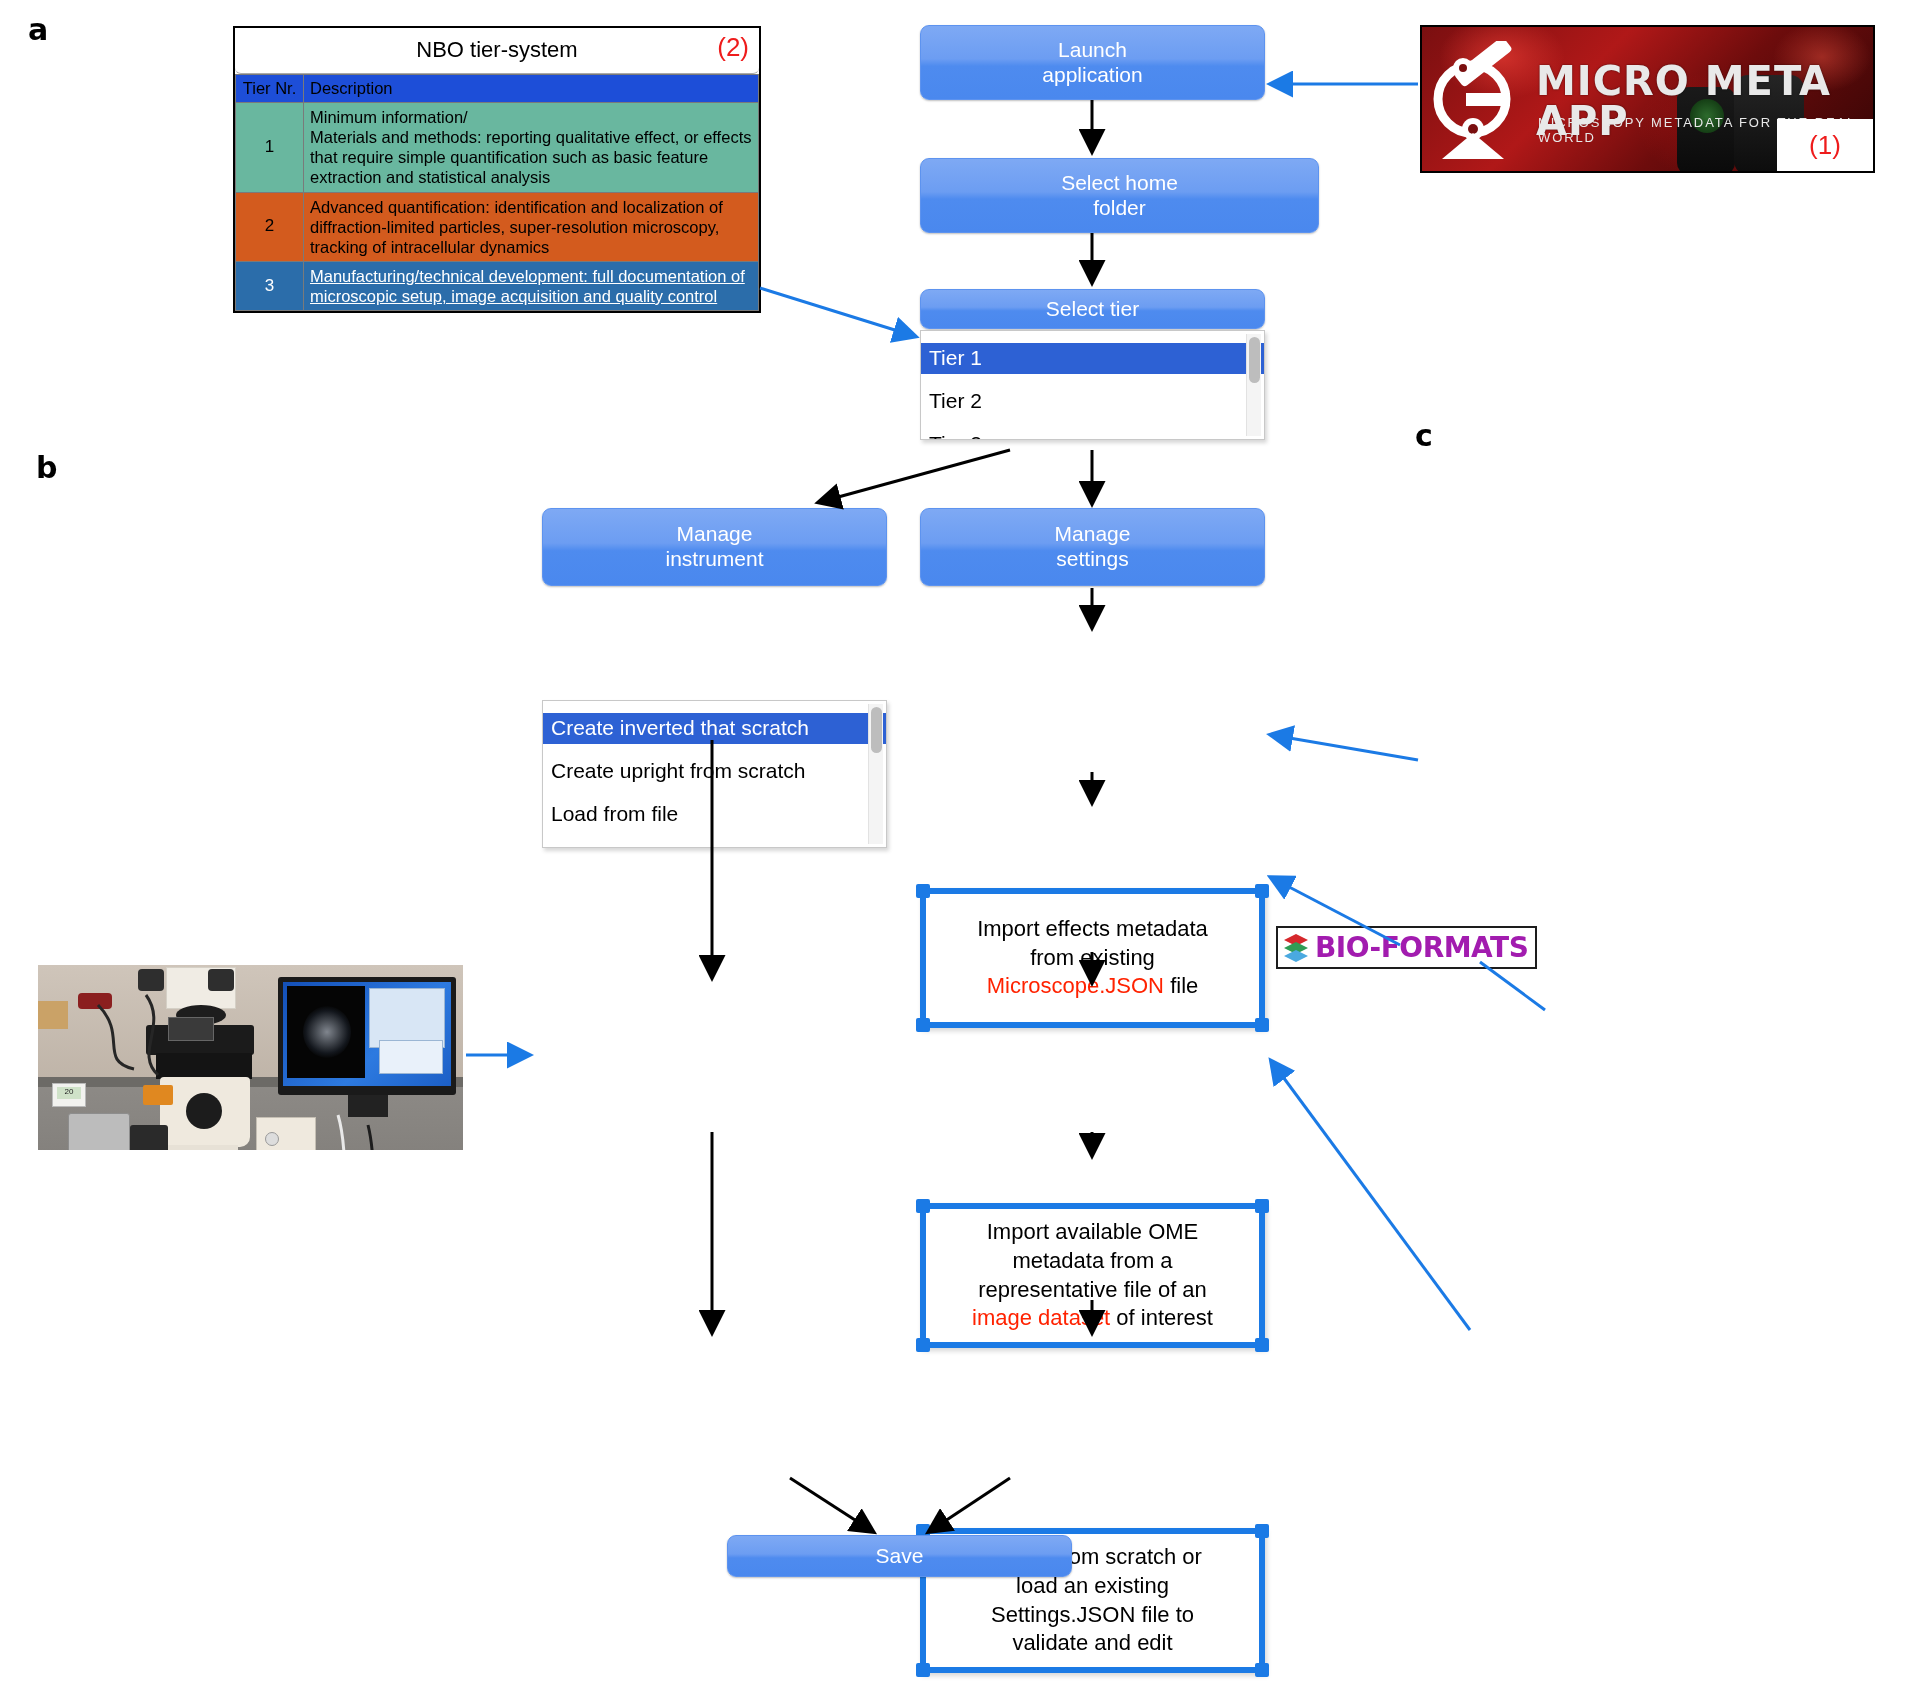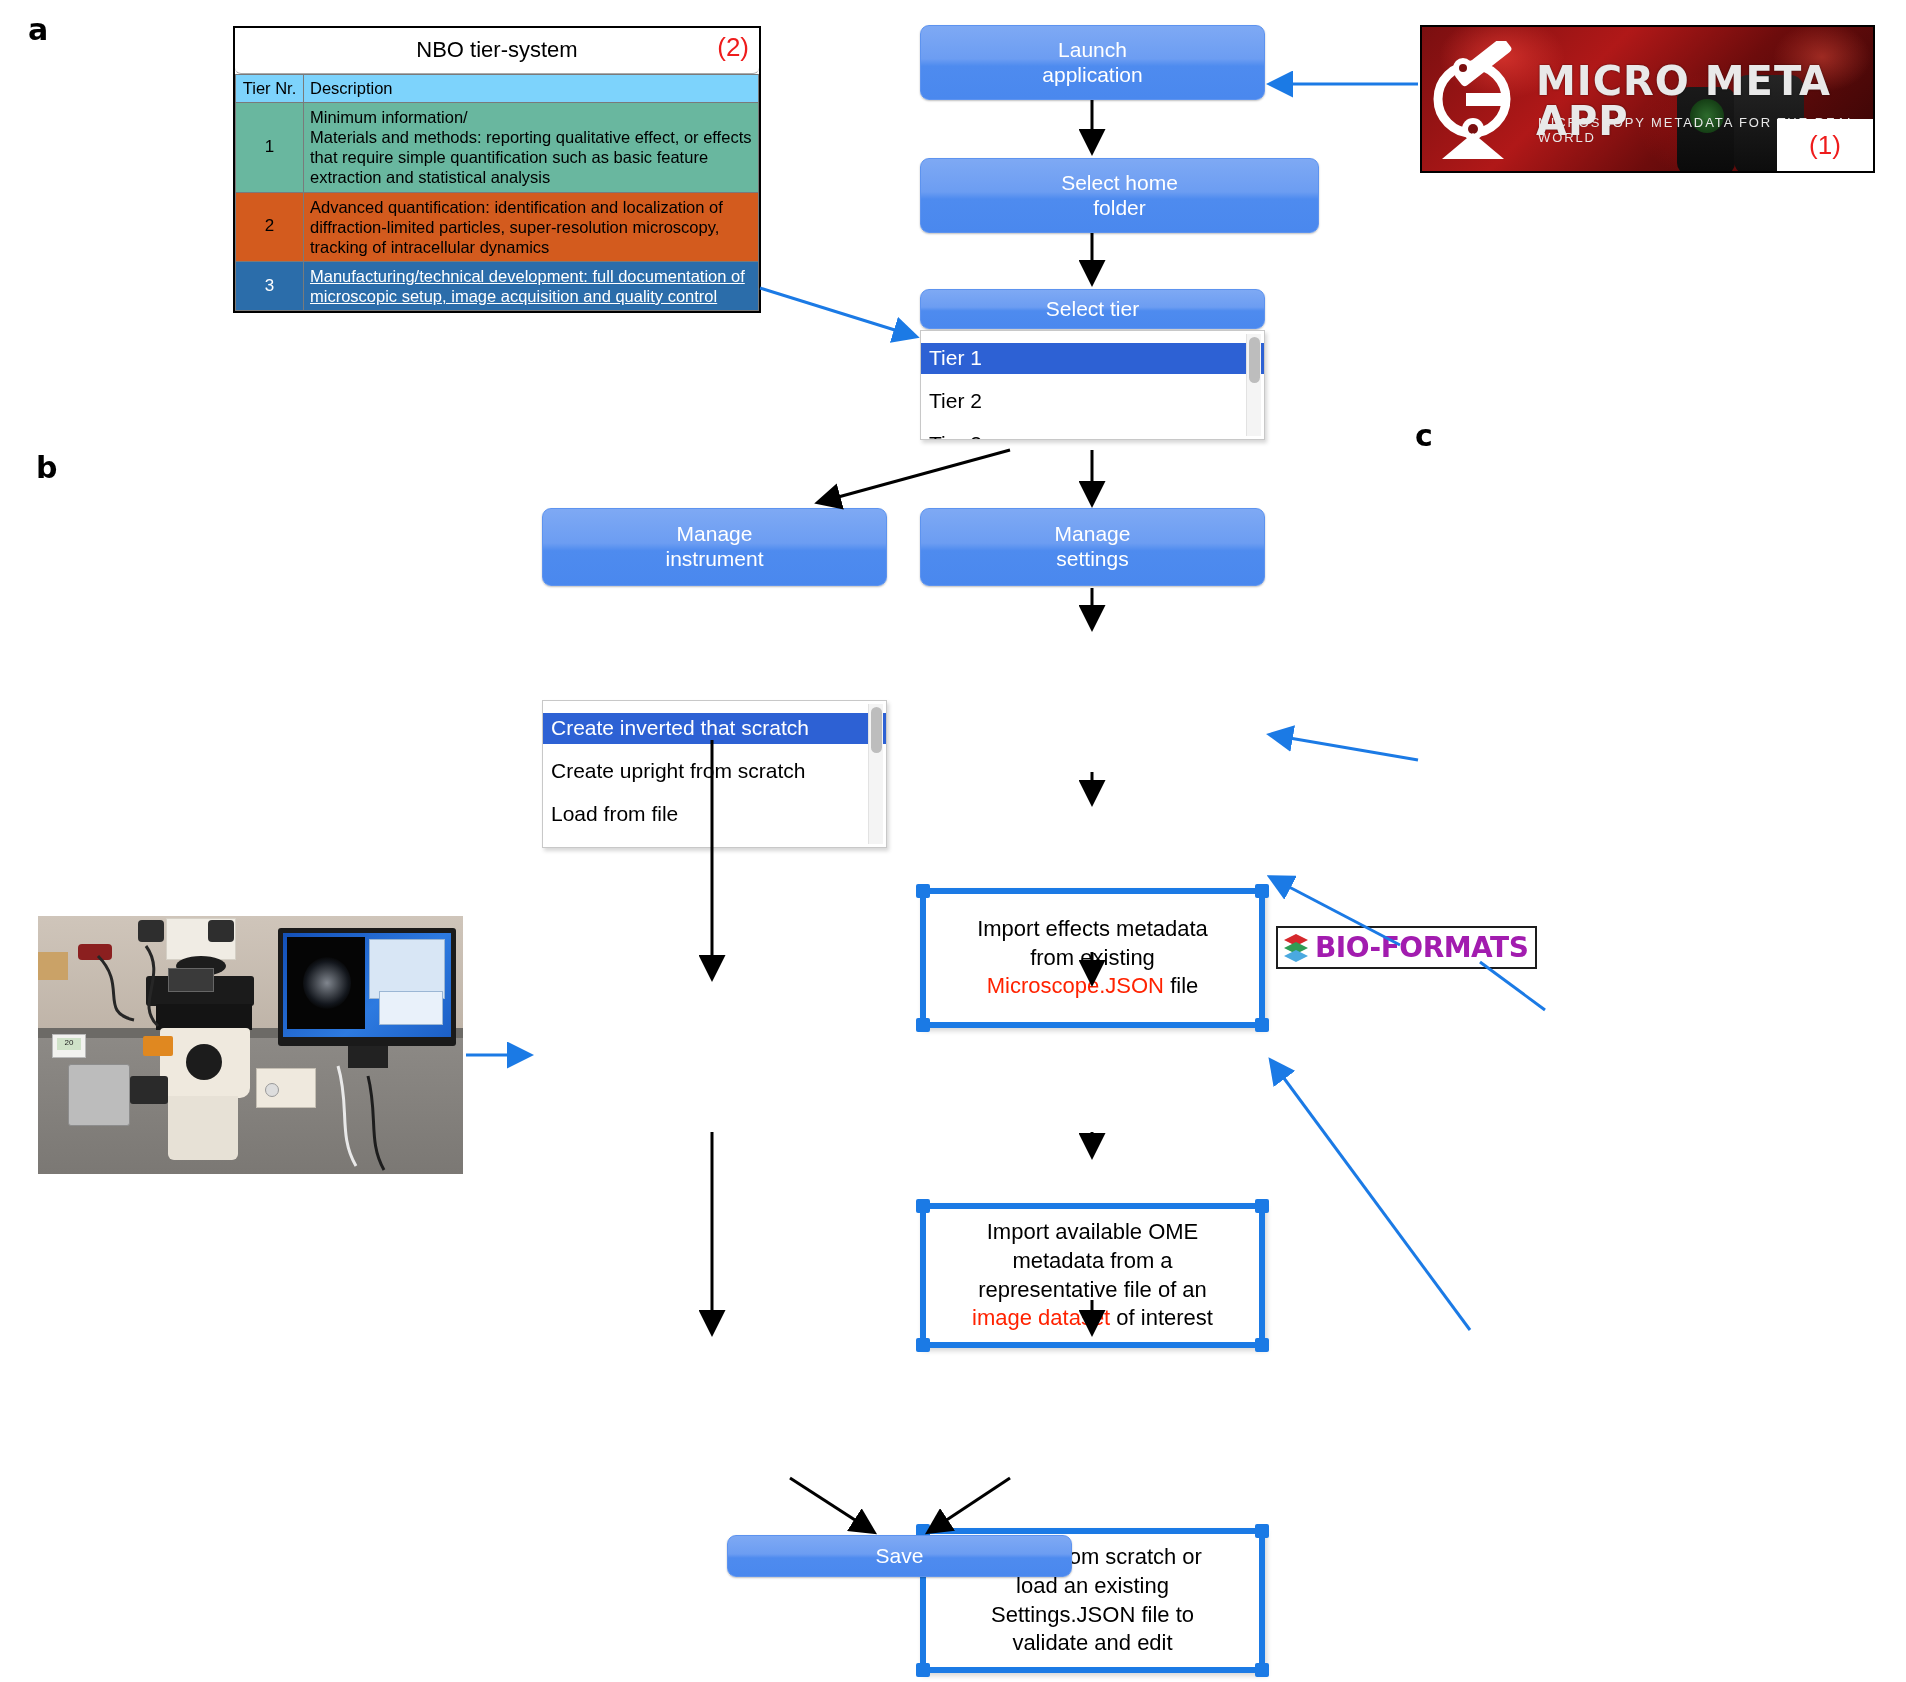--- a/index.html
+++ b/index.html
@@ -29,21 +29,21 @@
   #nbo-table .tbl-title {
     text-align:center; font-size:22px; padding:9px 0 10px 0;
     position:relative; border-bottom:1px solid #aaa;border-radius:6px;
   }
   #nbo-table .tbl-title .marker { position:absolute; right:10px; top:4px; }
   #nbo-table table { border-collapse:collapse; width:100%; font-size:16.5px; }
   #nbo-table th, #nbo-table td {
     border:1px solid #7a7a7a; vertical-align:middle; text-align:left;
     padding:4px 6px;
   }
-  #nbo-table thead th { background:#7dd3fc; font-weight:normal; }
+  #nbo-table thead th { background:#1d4ed8; font-weight:normal; }
   #nbo-table .colnum { width:68px; text-align:center; }
   #nbo-table tbody td { line-height:1.22;margin-top:20px; }
   #nbo-table tbody td.colnum { text-align:center; font-size:17px; }
   .tier-1 { background:#69b79f; color:#000; }
   .tier-2 { background:#d35b1e; color:#000; }
   .tier-3 { background:#2b6daa; color:#fff; }
 
   
   .gbtn {
     background:linear-gradient(to bottom,#7ea9f4 0%,#6c9df2 45%,#4e8bef 55%,#4a88ee 100%);
@@ -247,21 +247,21 @@
 
 <div class="abs" id="bio-formats" style="left:1276px;top:926px;">
   <svg width="26" height="30" viewBox="0 0 26 30">
     <polygon points="13,1 25,7 13,13 1,7" fill="#d6282c"></polygon>
     <polygon points="13,9 25,15 13,21 1,15" fill="#2f9c55"></polygon>
     <polygon points="13,17 25,23 13,29 1,23" fill="#4aa9e0"></polygon>
   </svg>
   <span class="bf-text">BIO-FORMATS</span>
 </div>
 
-<div class="abs" id="lab-photo" style="left:38px;top:916px;width:425px;height:258px;background:#fdba74;">
+<div class="abs" id="lab-photo" style="left:38px;top:965px;width:425px;height:185px;background:#fdba74;">
 
   <div class="abs" style="left:0;top:0;width:425px;height:130px;background:linear-gradient(#cfc5ba,#bdb2a6);"></div>
   <div class="abs" style="left:0;top:118px;width:425px;height:140px;background:linear-gradient(#8d8a86,#7b7874);"></div>
   <div class="abs" style="left:0;top:112px;width:425px;height:10px;background:#6c6a66;"></div>
 
   <div class="abs" style="left:240px;top:12px;width:178px;height:118px;background:#1a1a1a;border-radius:3px;">
     <div class="abs" style="left:5px;top:5px;width:168px;height:104px;background:linear-gradient(135deg,#1450b8,#2d7ae0 60%,#1c5fc6);">
       <div class="abs" style="left:4px;top:4px;width:78px;height:92px;background:#050505;">
         <div class="abs" style="left:16px;top:20px;width:48px;height:52px;border-radius:50%;
             background:radial-gradient(circle,rgba(230,240,255,.55),rgba(120,150,200,.12) 60%,transparent 75%);"></div>

